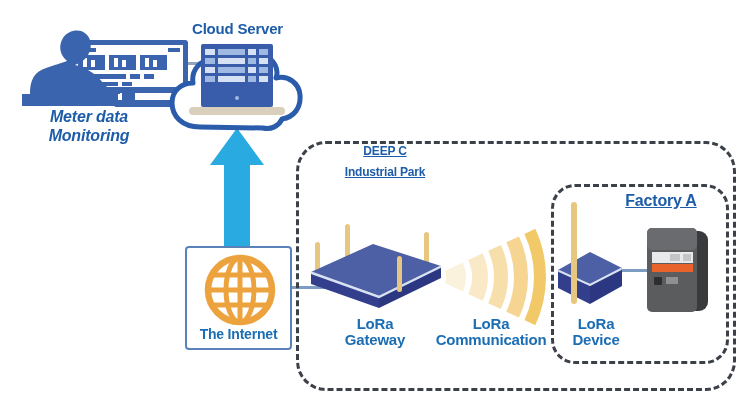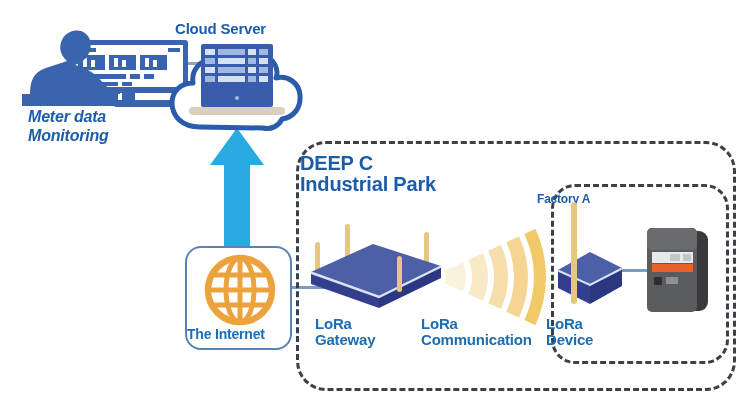--- a/index.html
+++ b/index.html
@@ -2,33 +2,33 @@
 <html style="--icon-blue: #3A64AE; --cloud-stroke: #2B5CAC; --server-fill: #3A5DAB; --server-row-light: #9FB9E2; --server-row-white: #D6E2F4; --shadow-tan: #D9CFBD; --arrow-cyan: #29ABE2; --internet-border: #5B82B8; --globe-orange: #EDA33D; --dash-gray: #3C4048; --device-top: #4D5FA5; --device-left: #333F8C; --device-right: #2B3781; --device-stripe: #D9E2F2; --antenna-tan: #E7C77F; --wave-1: #FBF2DD; --wave-2: #F9E9C6; --wave-3: #F7DFAC; --wave-4: #F5D591; --wave-5: #F2C968; --meter-face: #5B5C5E; --meter-side: #3A3A3C; --meter-top: #6A6B6E; --meter-display: #E8E9EA; --meter-mark: #C4C5C7; --meter-orange: #E8622B; --meter-button: #2E2E30; --meter-button2: #8E9092; --connector: #7C9CC4; --monitor-line: #93A5BE; --label-blue: #1B6DB4; --heading-blue: #1D5CA9;"><head>
 <meta charset="utf-8">
 <style>
   html,body { margin:0; padding:0; background:#fff; }
   .canvas {
     position:relative; width:752px; height:408px; background:#ffffff;
     font-family:"Liberation Sans", sans-serif; overflow:hidden;
   }
   .abs { position:absolute; }
   .lbl {
-    position:absolute; font-weight:bold; 
+    position:absolute; font-weight:bold; text-align:center;
     white-space:pre-line; color:var(--label-blue);
     letter-spacing:-0.2px;
   }
   .lbl-heading { color:var(--heading-blue); }
   .conn { position:absolute; height:3px; background:var(--connector); }
   .dashed-box {
     position:absolute; box-sizing:border-box;
     border:3px dashed var(--dash-gray); background:transparent;
   }
   .internet-box {
     position:absolute; box-sizing:border-box; background:#fff;
-    border:2.5px solid var(--internet-border); border-radius:16px;
+    border:2.5px solid var(--internet-border); border-radius:4px;
   }
   
   .f-blue   { fill:var(--icon-blue); }
   .f-white  { fill:#ffffff; }
   .cloud    { fill:#ffffff; stroke:var(--cloud-stroke); stroke-width:5; stroke-linejoin:round; }
   .f-server { fill:var(--server-fill); }
   .f-rowlight { fill:var(--server-row-light); }
   .f-rowwhite { fill:var(--server-row-white); }
   .f-shadow { fill:var(--shadow-tan); }
   .f-arrow  { fill:var(--arrow-cyan); }
@@ -124,26 +124,26 @@
       <line class="globe" x1="43" y1="7" x2="43" y2="71" stroke-width="5"></line>
       <line class="globe" x1="11" y1="39" x2="75" y2="39" stroke-width="5"></line>
       <line class="globe" x1="15" y1="24" x2="71" y2="24" stroke-width="5"></line>
       <line class="globe" x1="15" y1="54" x2="71" y2="54" stroke-width="5"></line>
     </svg>
     <div class="lbl" style="left:0; right:0; bottom:6px; font-size:14px;">The Internet</div>
   </div>
 
   <div class="dashed-box" style="left:296px; top:141px; width:440px; height:250px; border-radius:30px;"></div>
 
-  <div class="lbl lbl-heading" style="left:300px; top:153px; width:170px; font-size:20px; line-height:21px;">DEEP C
+  <div class="lbl lbl-heading" style="left:300px; top:141px; width:170px; font-size:12px; line-height:21px;text-decoration:underline;">DEEP C
 Industrial Park</div>
 
   <div class="dashed-box" style="left:551px; top:184px; width:178px; height:180px; border-radius:24px;"></div>
 
-  <div class="lbl lbl-heading" style="left:537px; top:192px; width:178px; font-size:12px;">Factory A</div>
+  <div class="lbl lbl-heading" style="left:572px; top:192px; width:178px; font-size:16px;text-decoration:underline;">Factory A</div>
 
   <svg class="abs" style="left:303px; top:216px;" width="145" height="92" viewBox="0 0 145 92">
     <rect class="f-ant" x="42" y="8" width="5" height="40" rx="2.5"></rect>
     <rect class="f-ant" x="12" y="26" width="5" height="36" rx="2.5"></rect>
     <rect class="f-ant" x="121" y="16" width="5" height="42" rx="2.5"></rect>
     <polygon class="f-top" points="8,56 70,28 138,50 76,80"></polygon>
     <polygon class="f-left" points="8,56 76,80 76,92 8,68"></polygon>
     <polygon class="f-right" points="76,80 138,50 138,62 76,92"></polygon>
     <polyline class="stripe" points="9,57 76,81 137,51" stroke-width="2.5"></polyline>
     <rect class="f-ant" x="94" y="40" width="5" height="36" rx="2.5"></rect>

